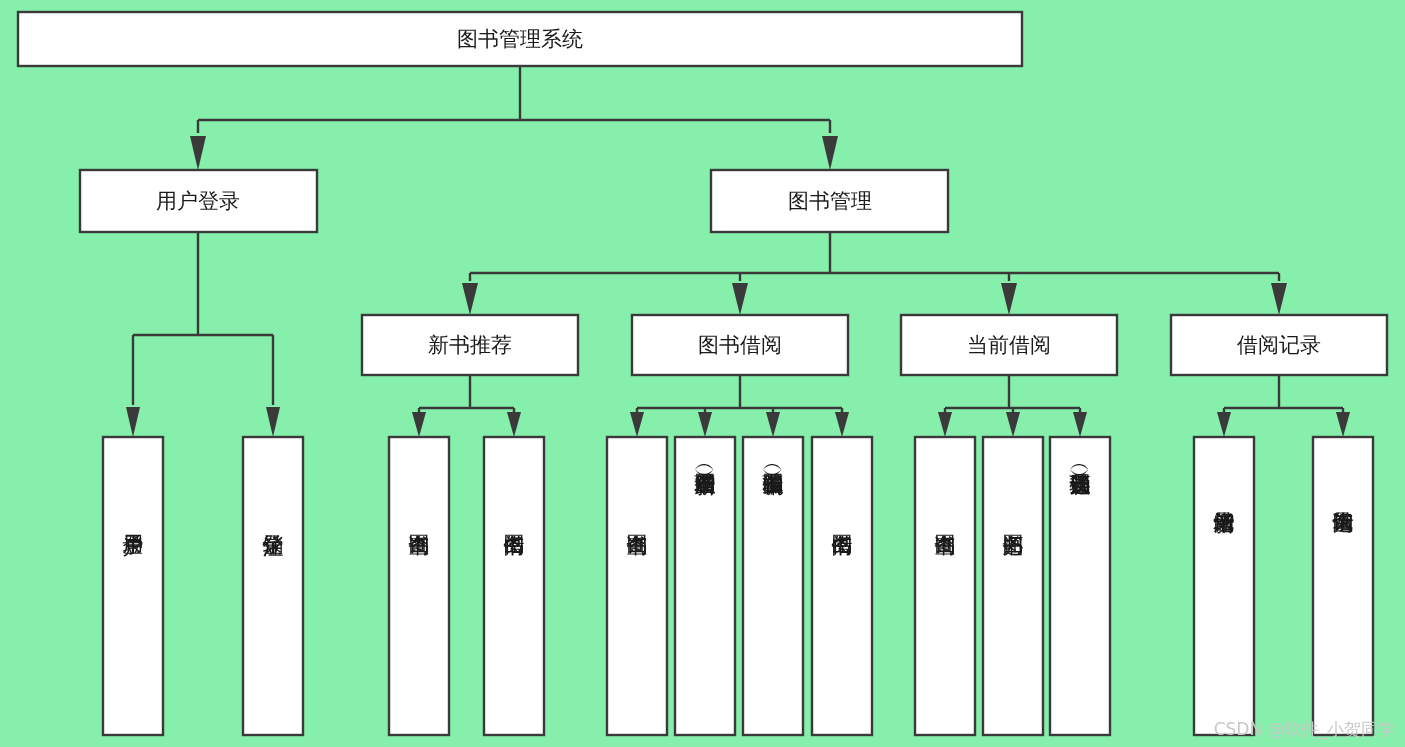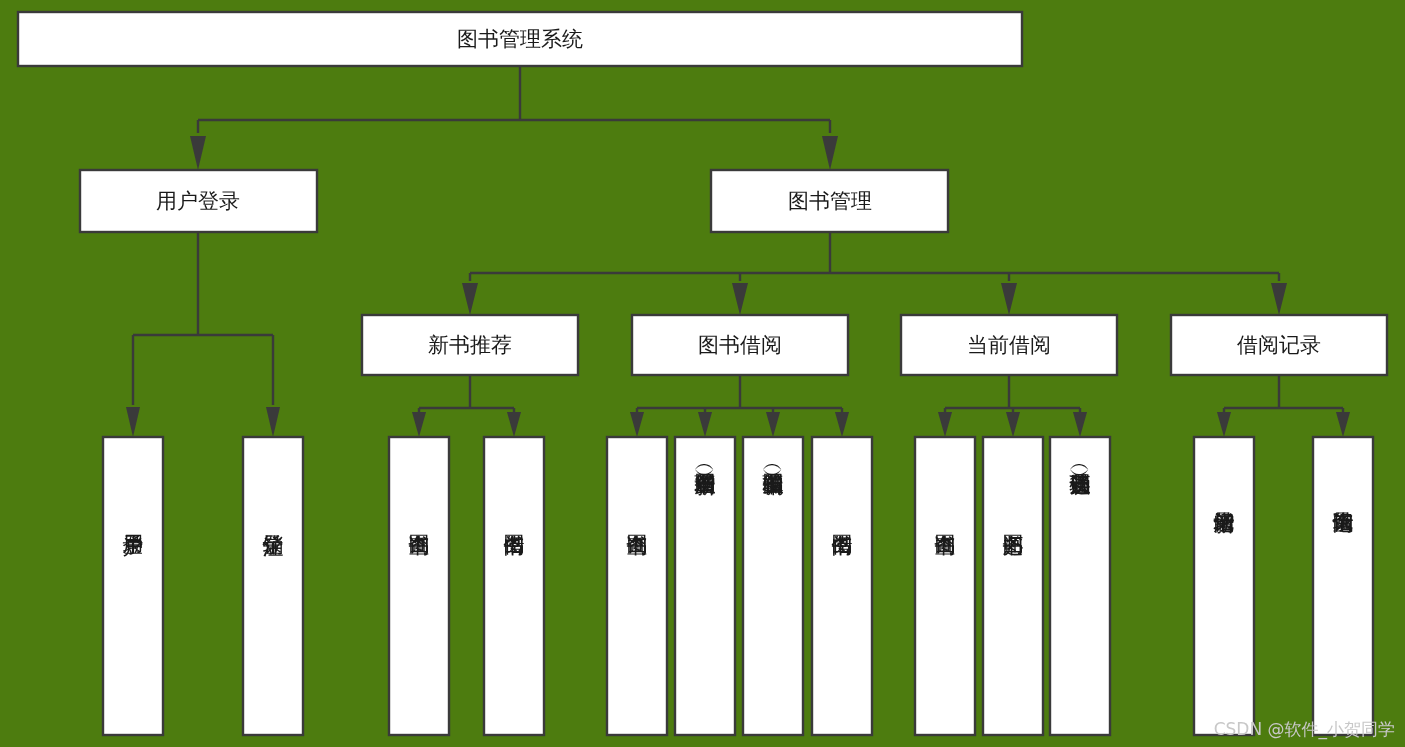--- a/index.html
+++ b/index.html
@@ -8,21 +8,21 @@
     padding: 0;
     background: #ffffff;
   }
   body {
     font-family: "DejaVu Sans", "Liberation Sans", sans-serif;
   }
   #diagram-root {
     position: relative;
     width: 1405px;
     height: 747px;
-    background: #4d7c0f;
+    background: #86efac;
     overflow: hidden;
   }
   svg#flow-svg {
     position: absolute;
     left: 0;
     top: 0;
     width: 1405px;
     height: 747px;
     display: block;
   }

